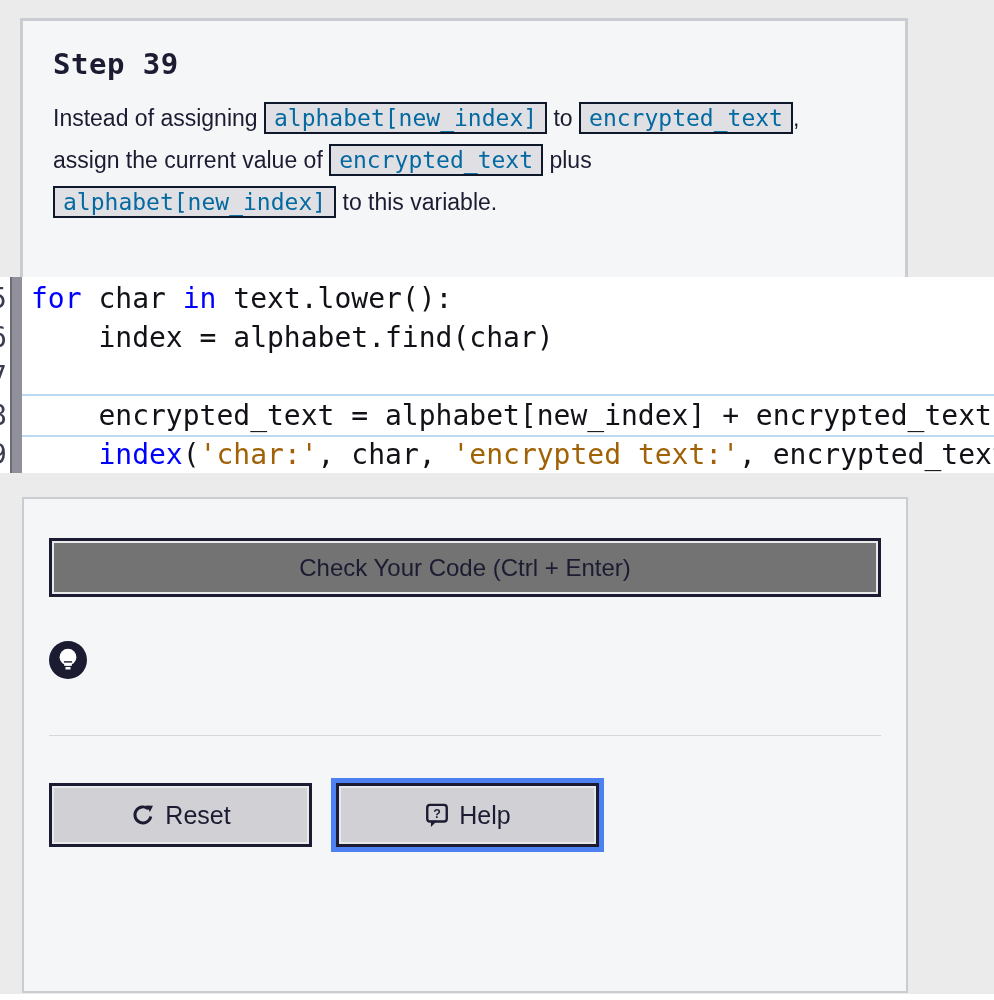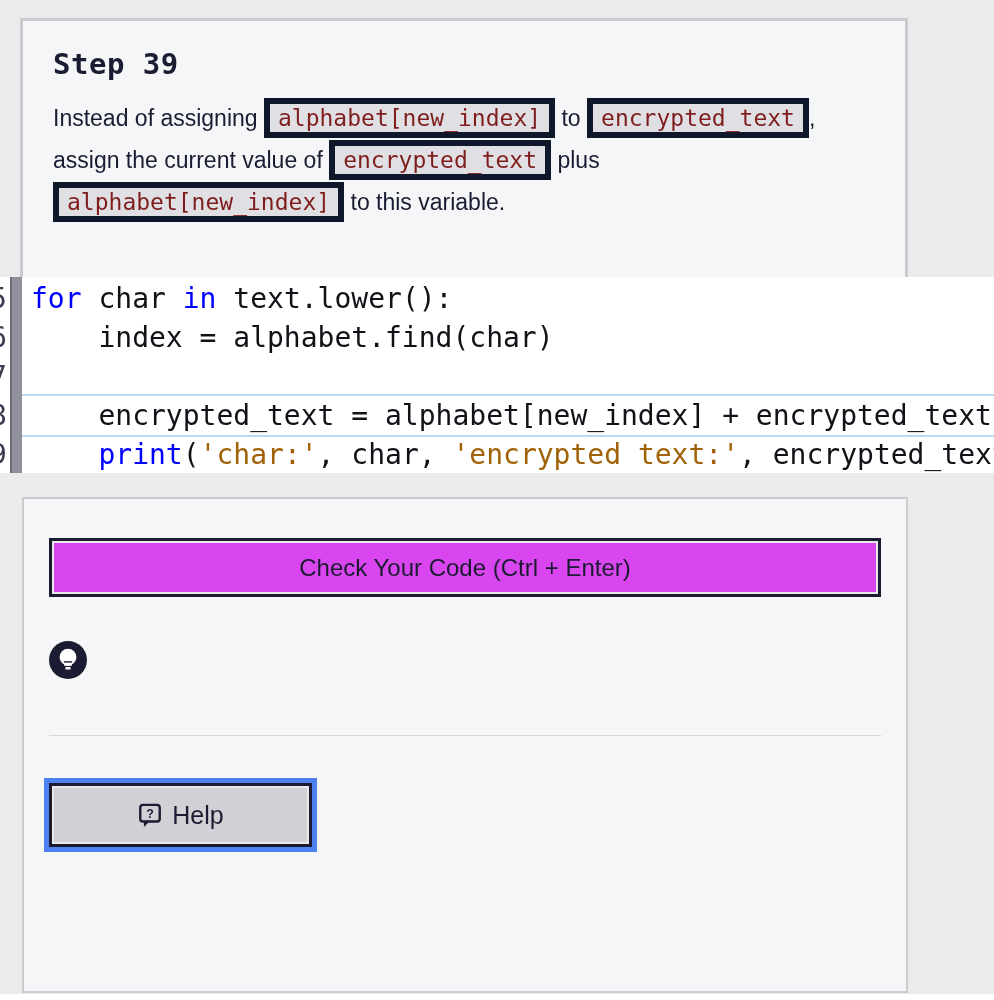--- a/index.html
+++ b/index.html
@@ -32,24 +32,24 @@
     margin-top: 16px;
     font-size: 23px;
     line-height: 42px;
     color: #1b1b32;
     max-width: 828px;
   }
   .inline-code {
     font-family: "DejaVu Sans Mono", monospace;
     font-size: 23px;
     background: #e0e0e4;
-    border: 6px solid #0f172a;
+    border: 2px solid #0f172a;
     padding: 1px 8px;
     white-space: nowrap;
-    color: #7f1d1d;
+    color: #0369a1;
   }
 
   
   .editor {
     position: absolute;
     left: 0; top: 277px;
     width: 994px; height: 196px;
     background: #ffffff;
     font-family: "DejaVu Sans Mono", monospace;
     font-size: 28px;
@@ -100,21 +100,21 @@
     width: 886px; height: 496px;
     background: #f5f6f7;
     border: 2px solid #cbcbd2;
     padding: 0 25px;
   }
   .check-button {
     display: block;
     margin-top: 39px;
     width: 100%;
     height: 59px;
-    background: #d946ef;
+    background: #737373;
     border: 3px solid #1b1b32;
     box-shadow: inset 0 0 0 2px #e9e9ec;
     font-family: "Liberation Sans", sans-serif;
     font-size: 24px;
     color: #1b1b32;
     cursor: pointer;
   }
   .msg-row {
     display: flex;
     align-items: flex-start;
@@ -175,21 +175,21 @@
       <div class="line-no" style="top: 41px;">6</div>
       <div class="line-no" style="top: 80px;">7</div>
       <div class="line-no" style="top: 119px;">8</div>
       <div class="line-no" style="top: 158px;">9</div>
     </div>
   <div class="gutter-bar"></div>
   <div class="code-area">
       <div class="code-line" style="top: 2px;"><span class="tok-kw">for</span><span class="tok-pl"> char </span><span class="tok-kw">in</span><span class="tok-pl"> text.lower():</span></div>
       <div class="code-line" style="top: 41px;"><span class="tok-pl">    index = alphabet.find(char)</span></div>
       <div class="code-line active" style="top: 117px;"><span class="tok-pl">    encrypted_text = alphabet[new_index] + encrypted_text</span></div>
-      <div class="code-line" style="top: 158px;"><span class="tok-pl">    </span><span class="tok-kw">print</span><span class="tok-pl">(</span><span class="tok-str">'char:'</span><span class="tok-pl">, char, </span><span class="tok-str">'encrypted text:'</span><span class="tok-pl">, encrypted_text)</span></div>
+      <div class="code-line" style="top: 158px;"><span class="tok-pl">    </span><span class="tok-kw">index</span><span class="tok-pl">(</span><span class="tok-str">'char:'</span><span class="tok-pl">, char, </span><span class="tok-str">'encrypted text:'</span><span class="tok-pl">, encrypted_text)</span></div>
     </div>
 </div>
 
 <section class="action-panel">
 
   <button class="check-button">Check Your Code (Ctrl + Enter)</button>
 
 
   <div class="msg-row hint">
     <span class="msg-icon">
@@ -199,20 +199,29 @@
         <path d="M9.6 13.5 h4.8 v2.2 h-4.8 z" fill="#ffffff"></path>
         <path d="M10.4 16.4 h3.2 v1.6 h-3.2 z" fill="#ffffff"></path>
         <path d="M9.4 13.2 h5.2" stroke="#1b1b32" stroke-width="0.9"></path>
       </svg>
     </span>
   </div>
 
   <hr class="divider">
 
   <div class="button-row">
+    <button class="footer-button">
+      <span class="btn-icon">
+        <svg viewBox="0 0 24 24" width="26" height="26">
+          <path d="M19.2 13.4 a7.4 7.4 0 1 1 -2.4 -7.1" fill="none" stroke="#1b1b32" stroke-width="2.7"></path>
+          <path d="M14.8 3.2 L21.2 3.4 L18.4 9.2 Z" fill="#1b1b32"></path>
+        </svg>
+      </span>
+      <span>Reset</span>
+    </button>
     <button class="footer-button focused">
       <span class="btn-icon">
         <svg viewBox="0 0 24 24" width="26" height="26">
           <rect x="3" y="2.6" width="18" height="15.4" rx="2.6" fill="none" stroke="#1b1b32" stroke-width="2.2"></rect>
           <path d="M6.4 17.2 L6.4 23 L12.2 17.2 Z" fill="#1b1b32"></path>
           <text x="12" y="14.6" text-anchor="middle" font-family="Liberation Sans, sans-serif" font-size="11.5" font-weight="bold" fill="#1b1b32">?</text>
         </svg>
       </span>
       <span>Help</span>
     </button>

